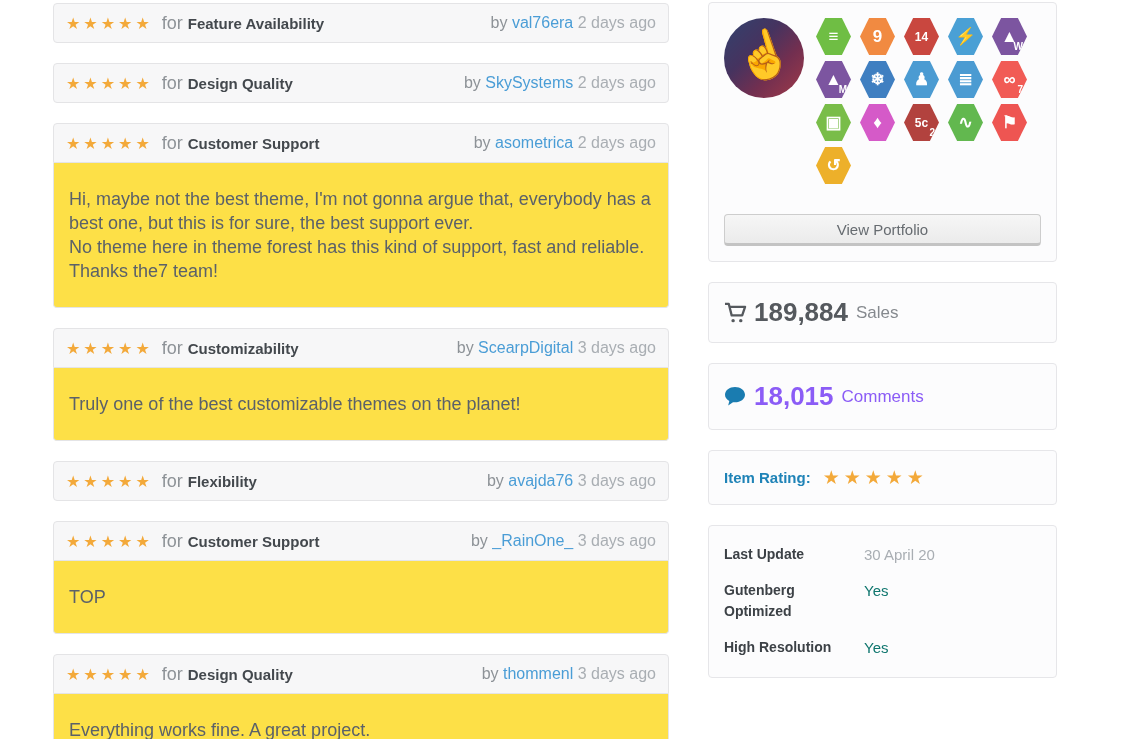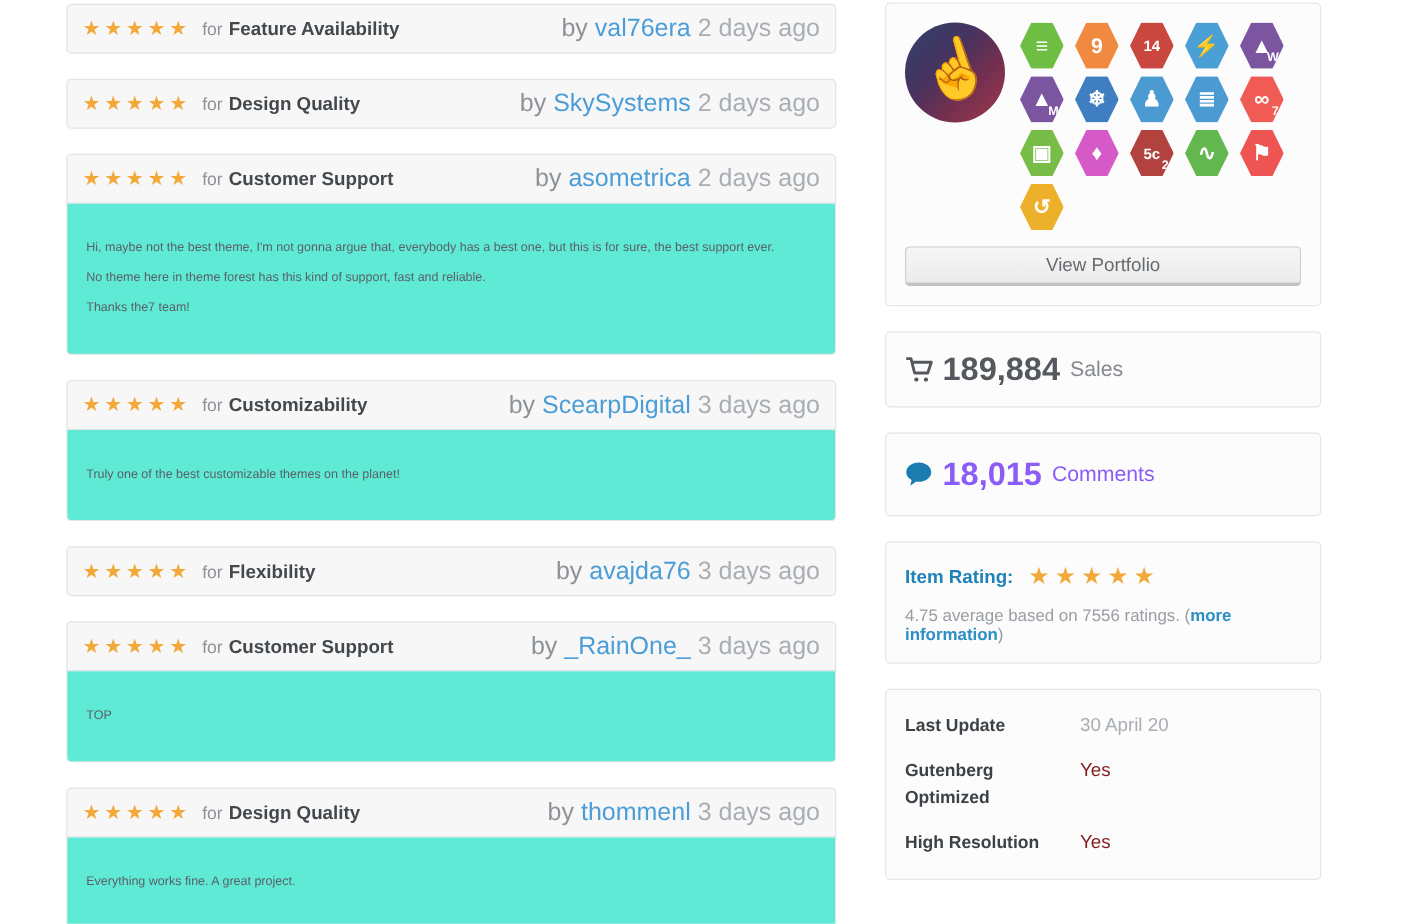--- a/index.html
+++ b/index.html
@@ -9,28 +9,28 @@
 
   
   .left-col { position:absolute; left:53px; top:3px; width:616px; }
   .review-card { margin-bottom:20px; }
   .review-head {
     height:40px; background:#f7f7f8; border:1px solid #e4e4e6; border-radius:4px;
     display:flex; align-items:center; padding:0 12px;
   }
   .review-card.has-body .review-head { border-radius:4px 4px 0 0; }
   .review-body {
-    background:#5eead4; border:1px solid #e4e4e6; border-top:none;
+    background:#fde047; border:1px solid #e4e4e6; border-top:none;
     border-radius:0 0 4px 4px; padding:24px 15px;
-    font-size:10px; line-height:24px; color:#5b6169; white-space:pre-line;
+    font-size:18px; line-height:24px; color:#5b6169; white-space:pre-line;
   }
   .stars { color:#f3a93a; font-size:16px; letter-spacing:3px; margin-right:9px; white-space:nowrap; }
-  .for-txt { color:#8d9297; font-size:14px; }
+  .for-txt { color:#8d9297; font-size:18px; }
   .cat { color:#43484d; font-weight:bold; font-size:15px; margin-left:5px; }
-  .head-meta { margin-left:auto; font-size:20px; color:#8d9297; white-space:nowrap; }
+  .head-meta { margin-left:auto; font-size:16px; color:#8d9297; white-space:nowrap; }
   .user-link { color:#4a9dd6; text-decoration:none; cursor:pointer; }
   .time { color:#a9aeb3; }
 
   
   .sidebar { position:absolute; left:708px; top:2px; width:349px; }
   .side-box { background:#fcfcfd; border:1px solid #e6e6e9; border-radius:4px; margin-bottom:20px; }
 
   .author-box { padding:15px; }
   .author-top { display:flex; }
   .avatar {
@@ -46,21 +46,21 @@
     width:35px; height:37px; margin:0 9px 6px 0; position:relative;
     clip-path:polygon(26% 0%, 74% 0%, 100% 50%, 74% 100%, 26% 100%, 0% 50%);
     display:flex; align-items:center; justify-content:center;
   }
   .badge-glyph { color:#fff; font-size:17px; font-weight:bold; line-height:1; }
   .badge-glyph.small { font-size:12px; }
   .badge-sub {
     position:absolute; right:4px; bottom:3px; color:#fff; font-size:10px; font-weight:bold;
   }
   .portfolio-btn {
-    display:block; width:100%; margin-top:7px; height:32px;
+    display:block; width:100%; margin-top:24px; height:32px;
     background:linear-gradient(#f6f6f6,#ebebeb); border:1px solid #cdcdcd;
     border-bottom:3px solid #c3c3c3; border-radius:4px;
     color:#666b70; font-size:15px; text-align:center; line-height:27px; cursor:pointer;
     font-family:"Liberation Sans", sans-serif;
   }
 
   .metric-box { padding:14px 15px; display:flex; align-items:center; }
   .metric-box .icon { width:24px; display:flex; align-items:center; }
   .big-num { font-size:26px; font-weight:bold; margin:0 8px 0 6px; }
   .metric-label { font-size:17px; }
@@ -73,21 +73,21 @@
   .rating-line1 { display:flex; align-items:center; }
   .rating-label { color:#1f83b7; font-weight:bold; font-size:15px; }
   .rating-stars { color:#f3a93a; font-size:19px; letter-spacing:4px; margin-left:12px; }
   .rating-summary { margin-top:12px; font-size:13.5px; color:#989da3; }
   .more-info { color:#2d8fc4; font-weight:bold; cursor:pointer; }
 
   .details-box { padding:18px 15px 4px; margin-bottom:0; }
   .detail-row { display:flex; margin-bottom:15px; }
   .detail-label { flex:0 0 140px; font-weight:bold; font-size:14px; color:#3c4146; line-height:21px; padding-right:10px; }
   .detail-value { font-size:15px; color:#a9aeb3; line-height:21px; }
-  .detail-value.link { color:#7f1d1d; cursor:pointer; }
+  .detail-value.link { color:#0f766e; cursor:pointer; }
 </style>
 </head>
 <body>
 
 <div class="left-col">
 
   <div class="review-card">
     <div class="review-head">
       <span class="stars">★★★★★</span>
       <span class="for-txt">for</span>
@@ -273,23 +273,20 @@
     </span>
     <span class="big-num">18,015</span>
     <span class="metric-label">Comments</span>
   </div>
 
   <div class="side-box rating-box">
     <div class="rating-line1">
       <span class="rating-label">Item Rating:</span>
       <span class="rating-stars">★★★★★</span>
     </div>
-    <div class="rating-summary">
-      <span>4.75 average based on 7556 ratings. (</span><a class="more-info">more information</a><span>)</span>
-    </div>
   </div>
 
   <div class="side-box details-box">
     <div class="detail-row">
       <span class="detail-label">Last Update</span>
       <span class="detail-value">30 April 20</span>
     </div>
     <div class="detail-row">
       <span class="detail-label">Gutenberg Optimized</span>
       <span class="detail-value link">Yes</span>

